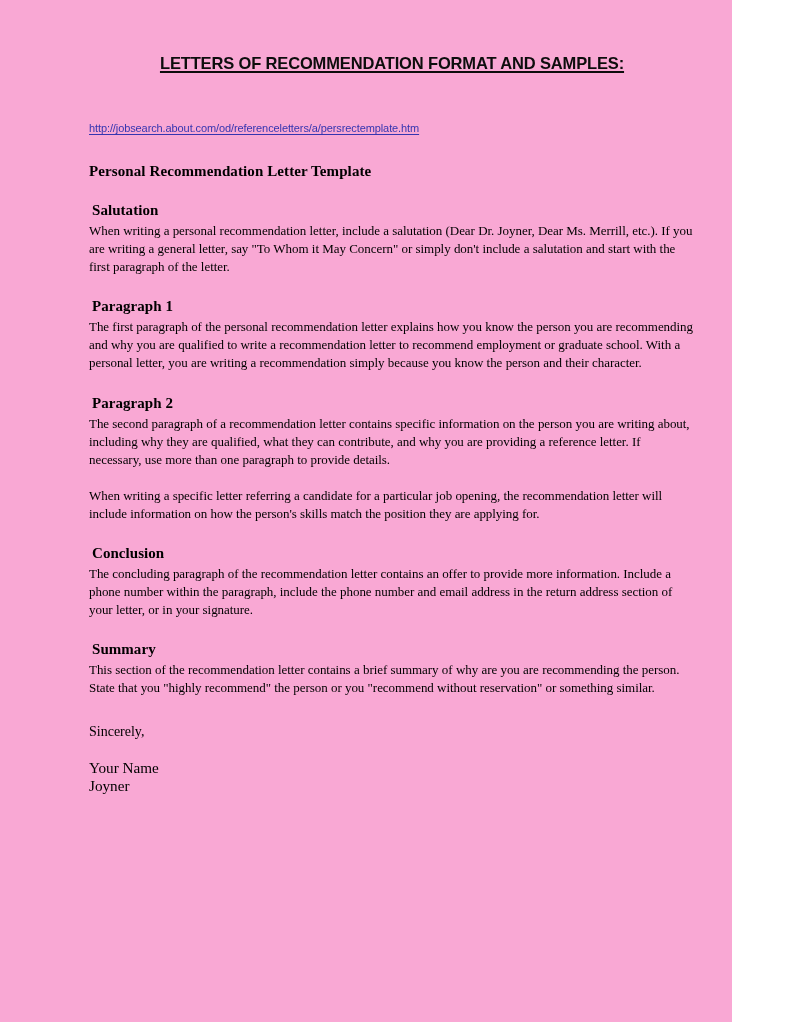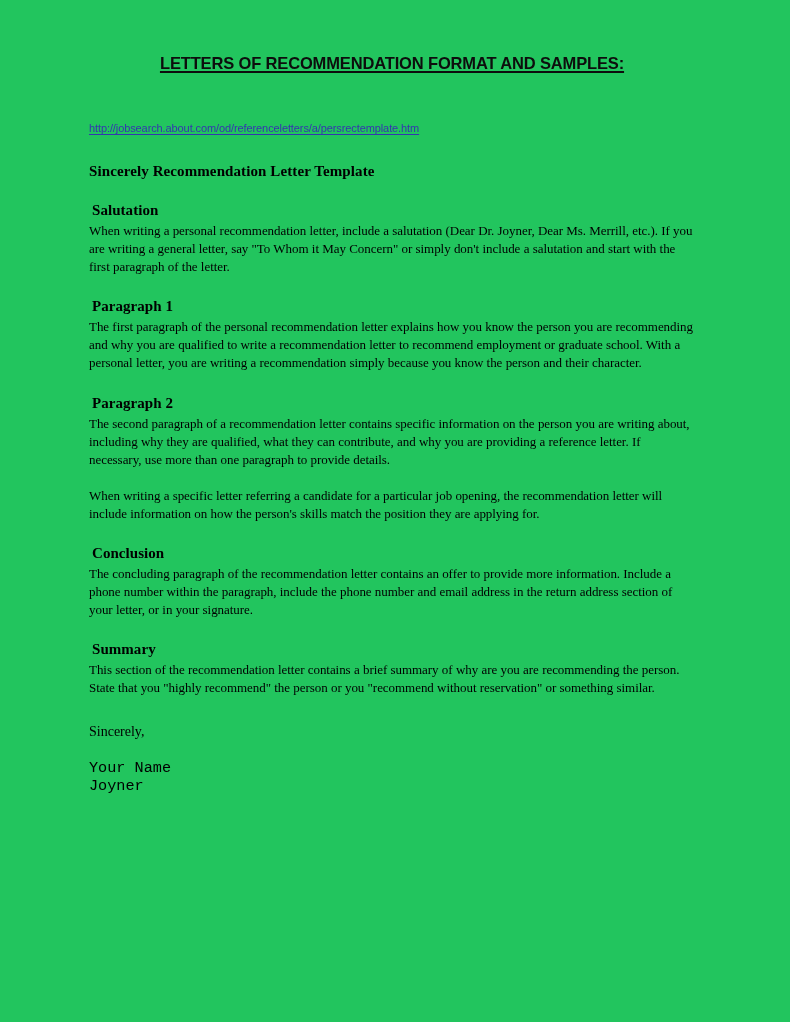--- a/index.html
+++ b/index.html
@@ -12,23 +12,23 @@
     width: 790px;
     height: 1022px;
     overflow: hidden;
     font-family: "Liberation Serif", "DejaVu Serif", serif;
     color: #000000;
     -webkit-font-smoothing: antialiased;
   }
 
   .page {
     position: relative;
-    width: 790px;
+    width: 732px;
     height: 1022px;
-    background: #22c55e;
+    background: #f9a8d4;
     box-sizing: border-box;
   }
 
   .content {
     position: absolute;
     left: 89px;
     top: 0;
     width: 606px;
   }
 
@@ -101,33 +101,33 @@
     padding-top: 25px;
     font-size: 14px;
     line-height: 18.1px;
   }
   .signature-block {
     margin: 0;
     padding-top: 18px;
     font-size: 15.2px;
     line-height: 18.1px;
   }
-  .signature-block div { white-space: pre; font-family: Liberation Mono, monospace; }
+  .signature-block div { white-space: pre; }
 </style>
 </head>
 <body>
 
 <div class="page">
   <div class="content">
 
     <h1 class="doc-title"><span class="u">LETTERS OF RECOMMENDATION FORMAT AND SAMPLES:</span></h1>
 
     <p class="url-line"><a class="url-link" href="#">http://jobsearch.about.com/od/referenceletters/a/persrectemplate.htm</a></p>
 
-    <h2 class="template-heading">Sincerely Recommendation Letter Template</h2>
+    <h2 class="template-heading">Personal Recommendation Letter Template</h2>
 
     <div class="section">
       <h3 class="section-heading">Salutation</h3>
       <p class="section-body">When writing a personal recommendation letter, include a salutation (Dear Dr. Joyner, Dear Ms. Merrill, etc.). If you are writing a general letter, say "To Whom it May Concern" or simply don't include a salutation and start with the first paragraph of the letter.</p>
     </div>
 
     <div class="section">
       <h3 class="section-heading">Paragraph 1</h3>
       <p class="section-body">The first paragraph of the personal recommendation letter explains how you know the person you are recommending and why you are qualified to write a recommendation letter to recommend employment or graduate school. With a personal letter, you are writing a recommendation simply because you know the person and their character.</p>
     </div>

